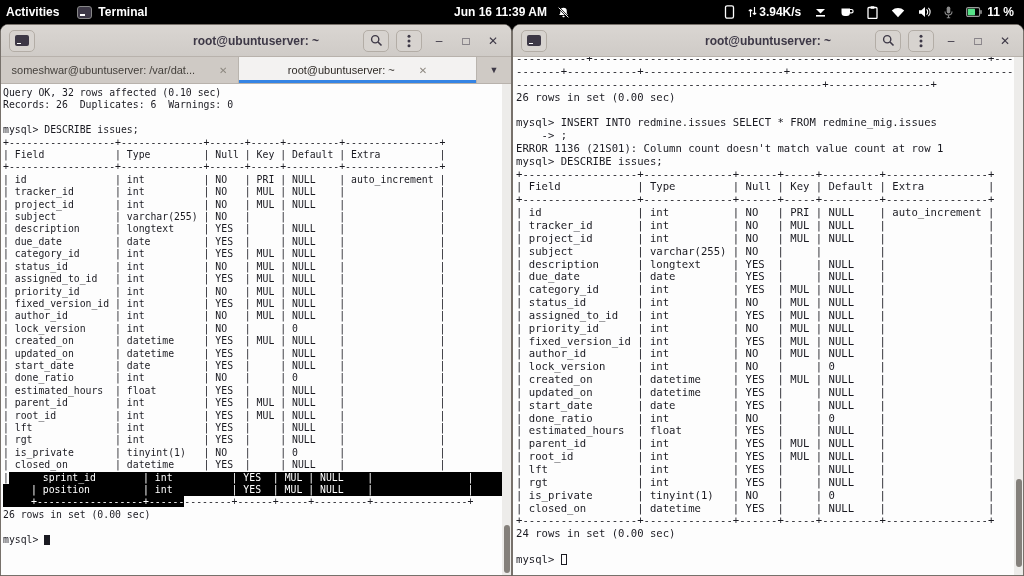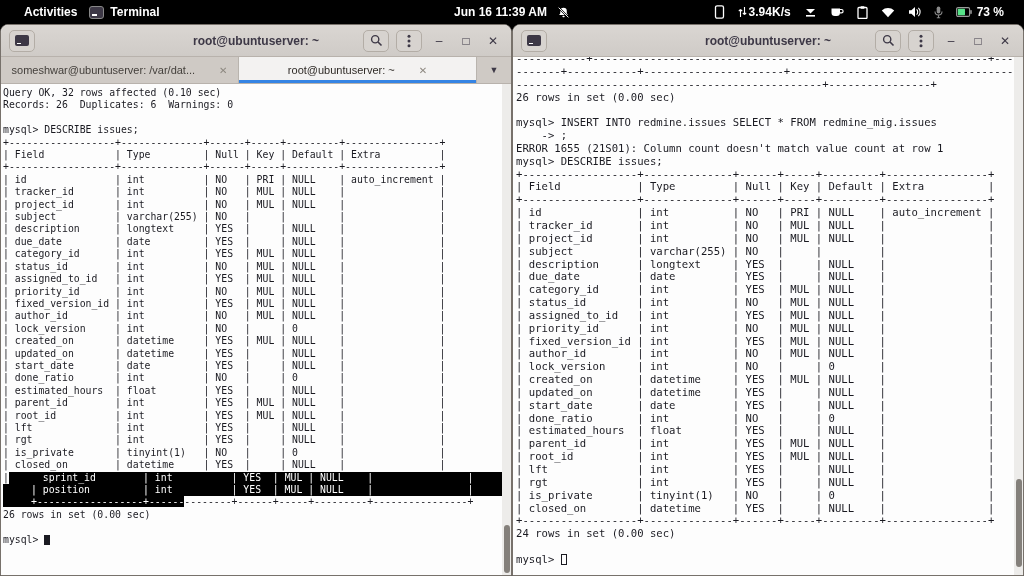--- a/index.html
+++ b/index.html
@@ -1,23 +1,23 @@
 <!DOCTYPE html>
 <html style="--accent: #3584e4;"><head>
 <meta charset="utf-8">
 <style>
   * { margin:0; padding:0; box-sizing:border-box; }
   html,body { width:1024px; height:576px; overflow:hidden; background:#000; font-family:"Liberation Sans",sans-serif; }
 
   
   .topbar { height:24px; background:#000; color:#fff; display:flex; align-items:center; font-size:12px; font-weight:700; position:relative; }
-  .topbar .left { display:flex; align-items:center; gap:12px; padding-left:24px; }
+  .topbar .left { display:flex; align-items:center; gap:18px; padding-left:6px; }
   .topbar .appname { display:flex; align-items:center; gap:6px; }
   .topbar .center { position:absolute; left:50%; transform:translateX(-50%); display:flex; align-items:center; gap:10px; }
-  .topbar .right { margin-left:auto; display:flex; align-items:center; gap:13px; padding-right:20px; font-weight:700; }
+  .topbar .right { margin-left:auto; display:flex; align-items:center; gap:13px; padding-right:10px; font-weight:700; }
   .tb-icon { display:inline-flex; align-items:center; }
   .app-glyph { width:15px; height:13px; background:#3d3846; border:1px solid #888; border-radius:3px; position:relative; }
   .app-glyph::after { content:""; position:absolute; left:2px; bottom:2px; width:5px; height:2px; background:#fff; }
   .battery-wrap { display:flex; align-items:center; gap:5px; }
 
   
   .windows { display:flex; height:552px; }
   .window { width:512px; height:552px; background:#fff; border:1px solid #77716b; border-radius:8px 8px 0 0; overflow:hidden; display:flex; flex-direction:column; }
 
   .titlebar { height:32px; background:linear-gradient(#dad6d2,#cfcbc7); border-bottom:1px solid #b8b2ac; display:flex; align-items:center; position:relative; flex:0 0 auto; padding:0 8px; }
@@ -128,21 +128,21 @@
         </svg>
     </span>
     <span class="battery-wrap">
       <span class="tb-icon">
         <svg width="16" height="10" viewBox="0 0 16 10">
             <rect x="0.6" y="0.6" width="13" height="8.8" rx="1.4" fill="none" stroke="#9a9a9a" stroke-width="1.1"></rect>
             <rect x="1.8" y="1.8" width="7.2" height="6.4" rx="0.6" fill="#57e389"></rect>
             <rect x="14.2" y="3" width="1.6" height="4" rx="0.8" fill="#9a9a9a"></rect>
           </svg>
       </span>
-      <span>73 %</span>
+      <span>11 %</span>
     </span>
   </div>
 </div>
 
 <div class="windows">
 
   <div class="window">
     <div class="titlebar">
       <div class="chrome-btn newtab">
           <span class="mini-term"></span>
@@ -251,21 +251,21 @@
     </div>
     <div class="term term-right">
       <div class="lines">
           <div class="ln">-----------+--------------------------------------------------------------+----</div>
           <div class="ln">-------+-----------+----------------------+------------------------------------</div>
           <div class="ln">------------------------------------------------+----------------+</div>
           <div class="ln">26 rows in set (0.00 sec)</div>
           <div class="ln">&nbsp;</div>
           <div class="ln">mysql&gt; INSERT INTO redmine.issues SELECT * FROM redmine_mig.issues</div>
           <div class="ln">    -&gt; ;</div>
-          <div class="ln">ERROR 1655 (21S01): Column count doesn't match value count at row 1</div>
+          <div class="ln">ERROR 1136 (21S01): Column count doesn't match value count at row 1</div>
           <div class="ln">mysql&gt; DESCRIBE issues;</div>
           <div class="ln">+------------------+--------------+------+-----+---------+----------------+</div>
           <div class="ln">| Field            | Type         | Null | Key | Default | Extra          |</div>
           <div class="ln">+------------------+--------------+------+-----+---------+----------------+</div>
           <div class="ln">| id               | int          | NO   | PRI | NULL    | auto_increment |</div>
           <div class="ln">| tracker_id       | int          | NO   | MUL | NULL    |                |</div>
           <div class="ln">| project_id       | int          | NO   | MUL | NULL    |                |</div>
           <div class="ln">| subject          | varchar(255) | NO   |     |         |                |</div>
           <div class="ln">| description      | longtext     | YES  |     | NULL    |                |</div>
           <div class="ln">| due_date         | date         | YES  |     | NULL    |                |</div>

